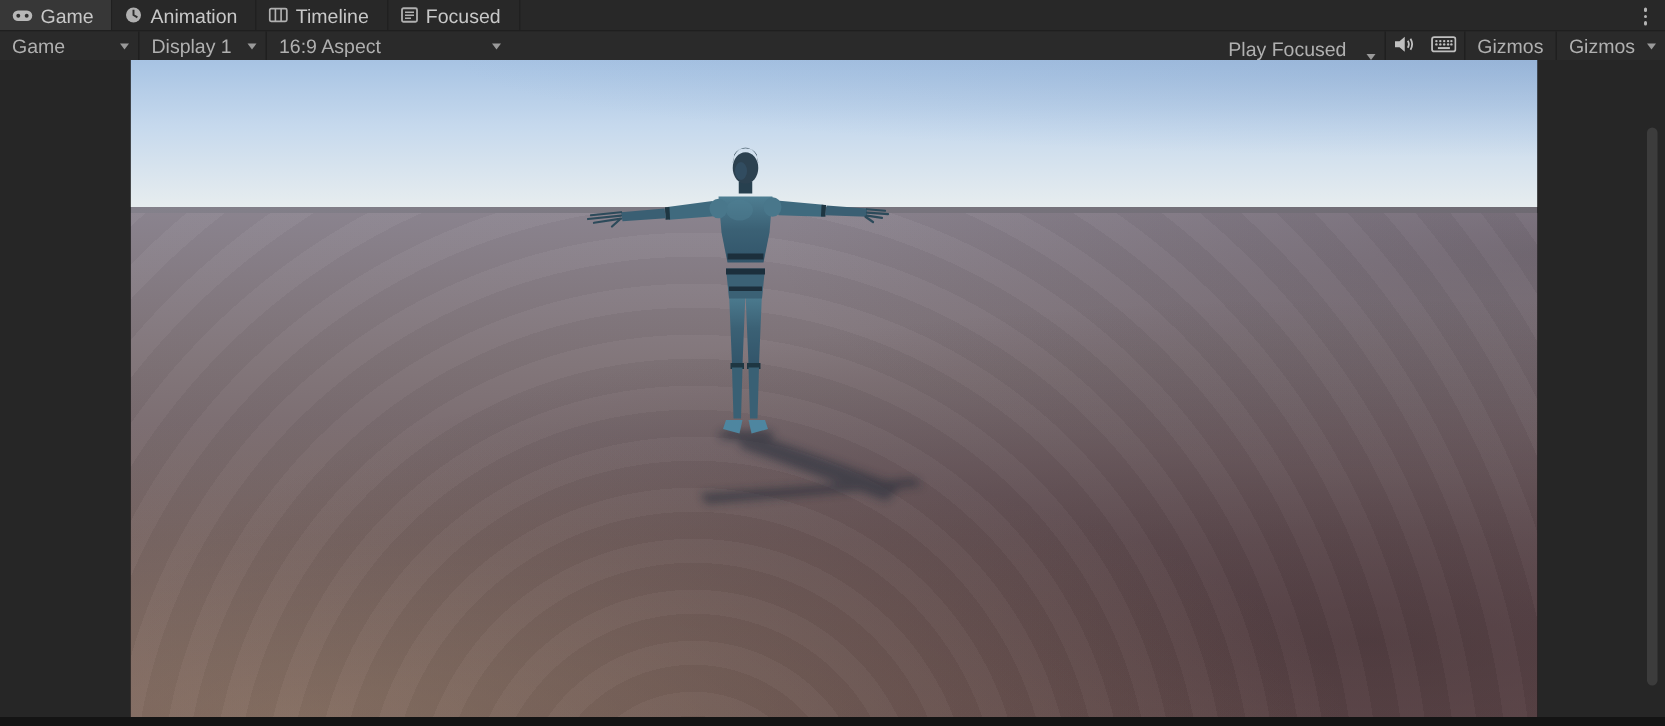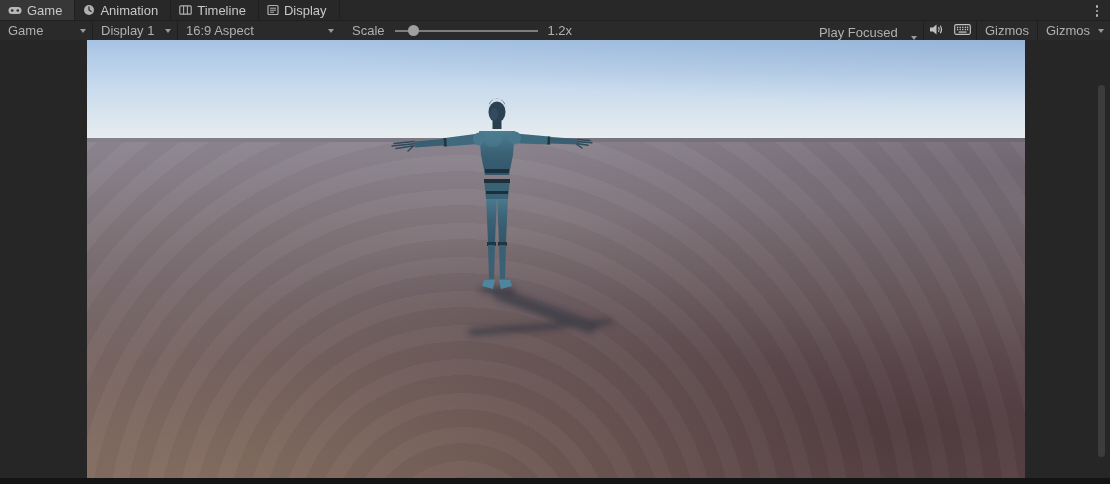--- a/index.html
+++ b/index.html
@@ -110,21 +110,21 @@
     </div>
     <div class="tab">
       <span class="ticon">
         <svg width="12" height="12" viewBox="0 0 12 12">
             <rect x="1" y="1.5" width="10" height="9" rx="1" fill="none" stroke="#b0b0b0" stroke-width="1.2"></rect>
             <line x1="3" y1="4.2" x2="9" y2="4.2" stroke="#b0b0b0" stroke-width="1"></line>
             <line x1="3" y1="6.2" x2="9" y2="6.2" stroke="#b0b0b0" stroke-width="1"></line>
             <line x1="3" y1="8.2" x2="7" y2="8.2" stroke="#b0b0b0" stroke-width="1"></line>
           </svg>
       </span>
-      <span>Display</span>
+      <span>Focused</span>
     </div>
     <div class="kebab">
         <i></i>
         <i></i>
         <i></i>
       </div>
   </div>
 
   <div class="toolbar">
     <div class="dd dd-game">
@@ -133,28 +133,20 @@
     </div>
     <div class="vsep"></div>
     <div class="dd dd-display">
       <span class="lbl">Display 1</span>
       <span class="chev"></span>
     </div>
     <div class="vsep"></div>
     <div class="dd dd-aspect">
       <span class="lbl">16:9 Aspect</span>
       <span class="chev"></span>
-    </div>
-    <div class="scalegrp">
-      <span class="slabel">Scale</span>
-      <div class="slider">
-        <div class="track"></div>
-        <div class="thumb" id="scale-thumb" style="left: 13%;"></div>
-      </div>
-      <span class="scaleval">1.2x</span>
     </div>
     <div class="spacer"></div>
     <div class="dd dd-playfocused">
       <span class="lbl">Play Focused</span>
       <span class="chev"></span>
     </div>
     <div class="vsep"></div>
     <div class="iconbtn">
       <span>
         <svg width="15" height="13" viewBox="0 0 15 13">

